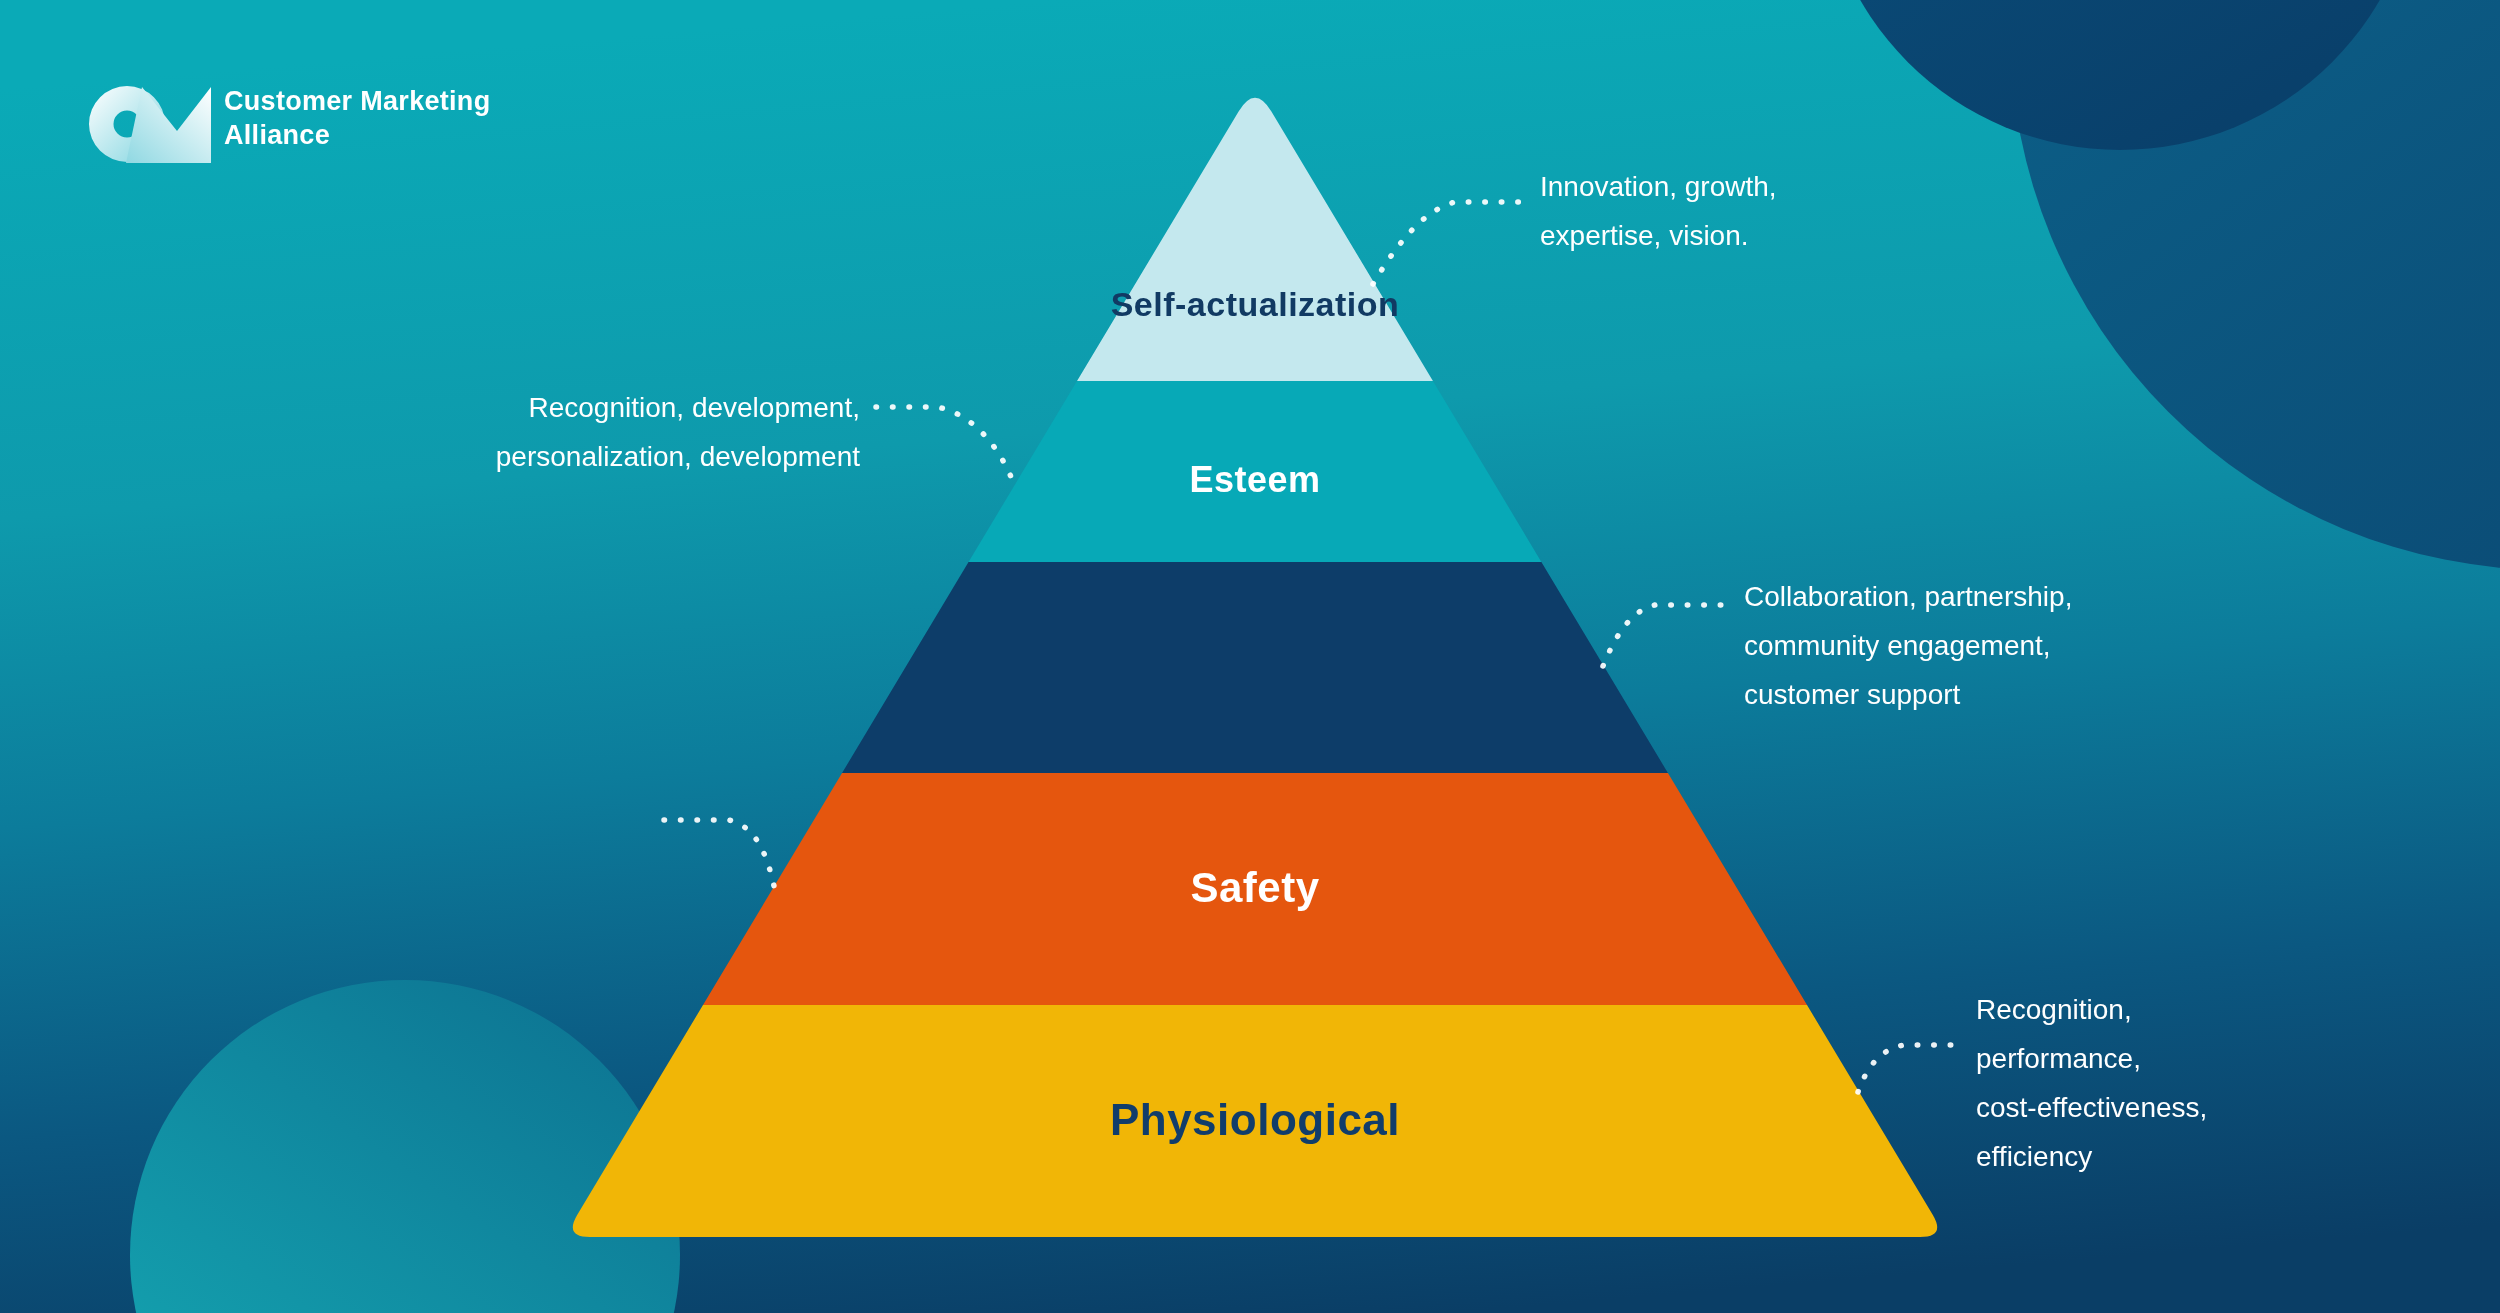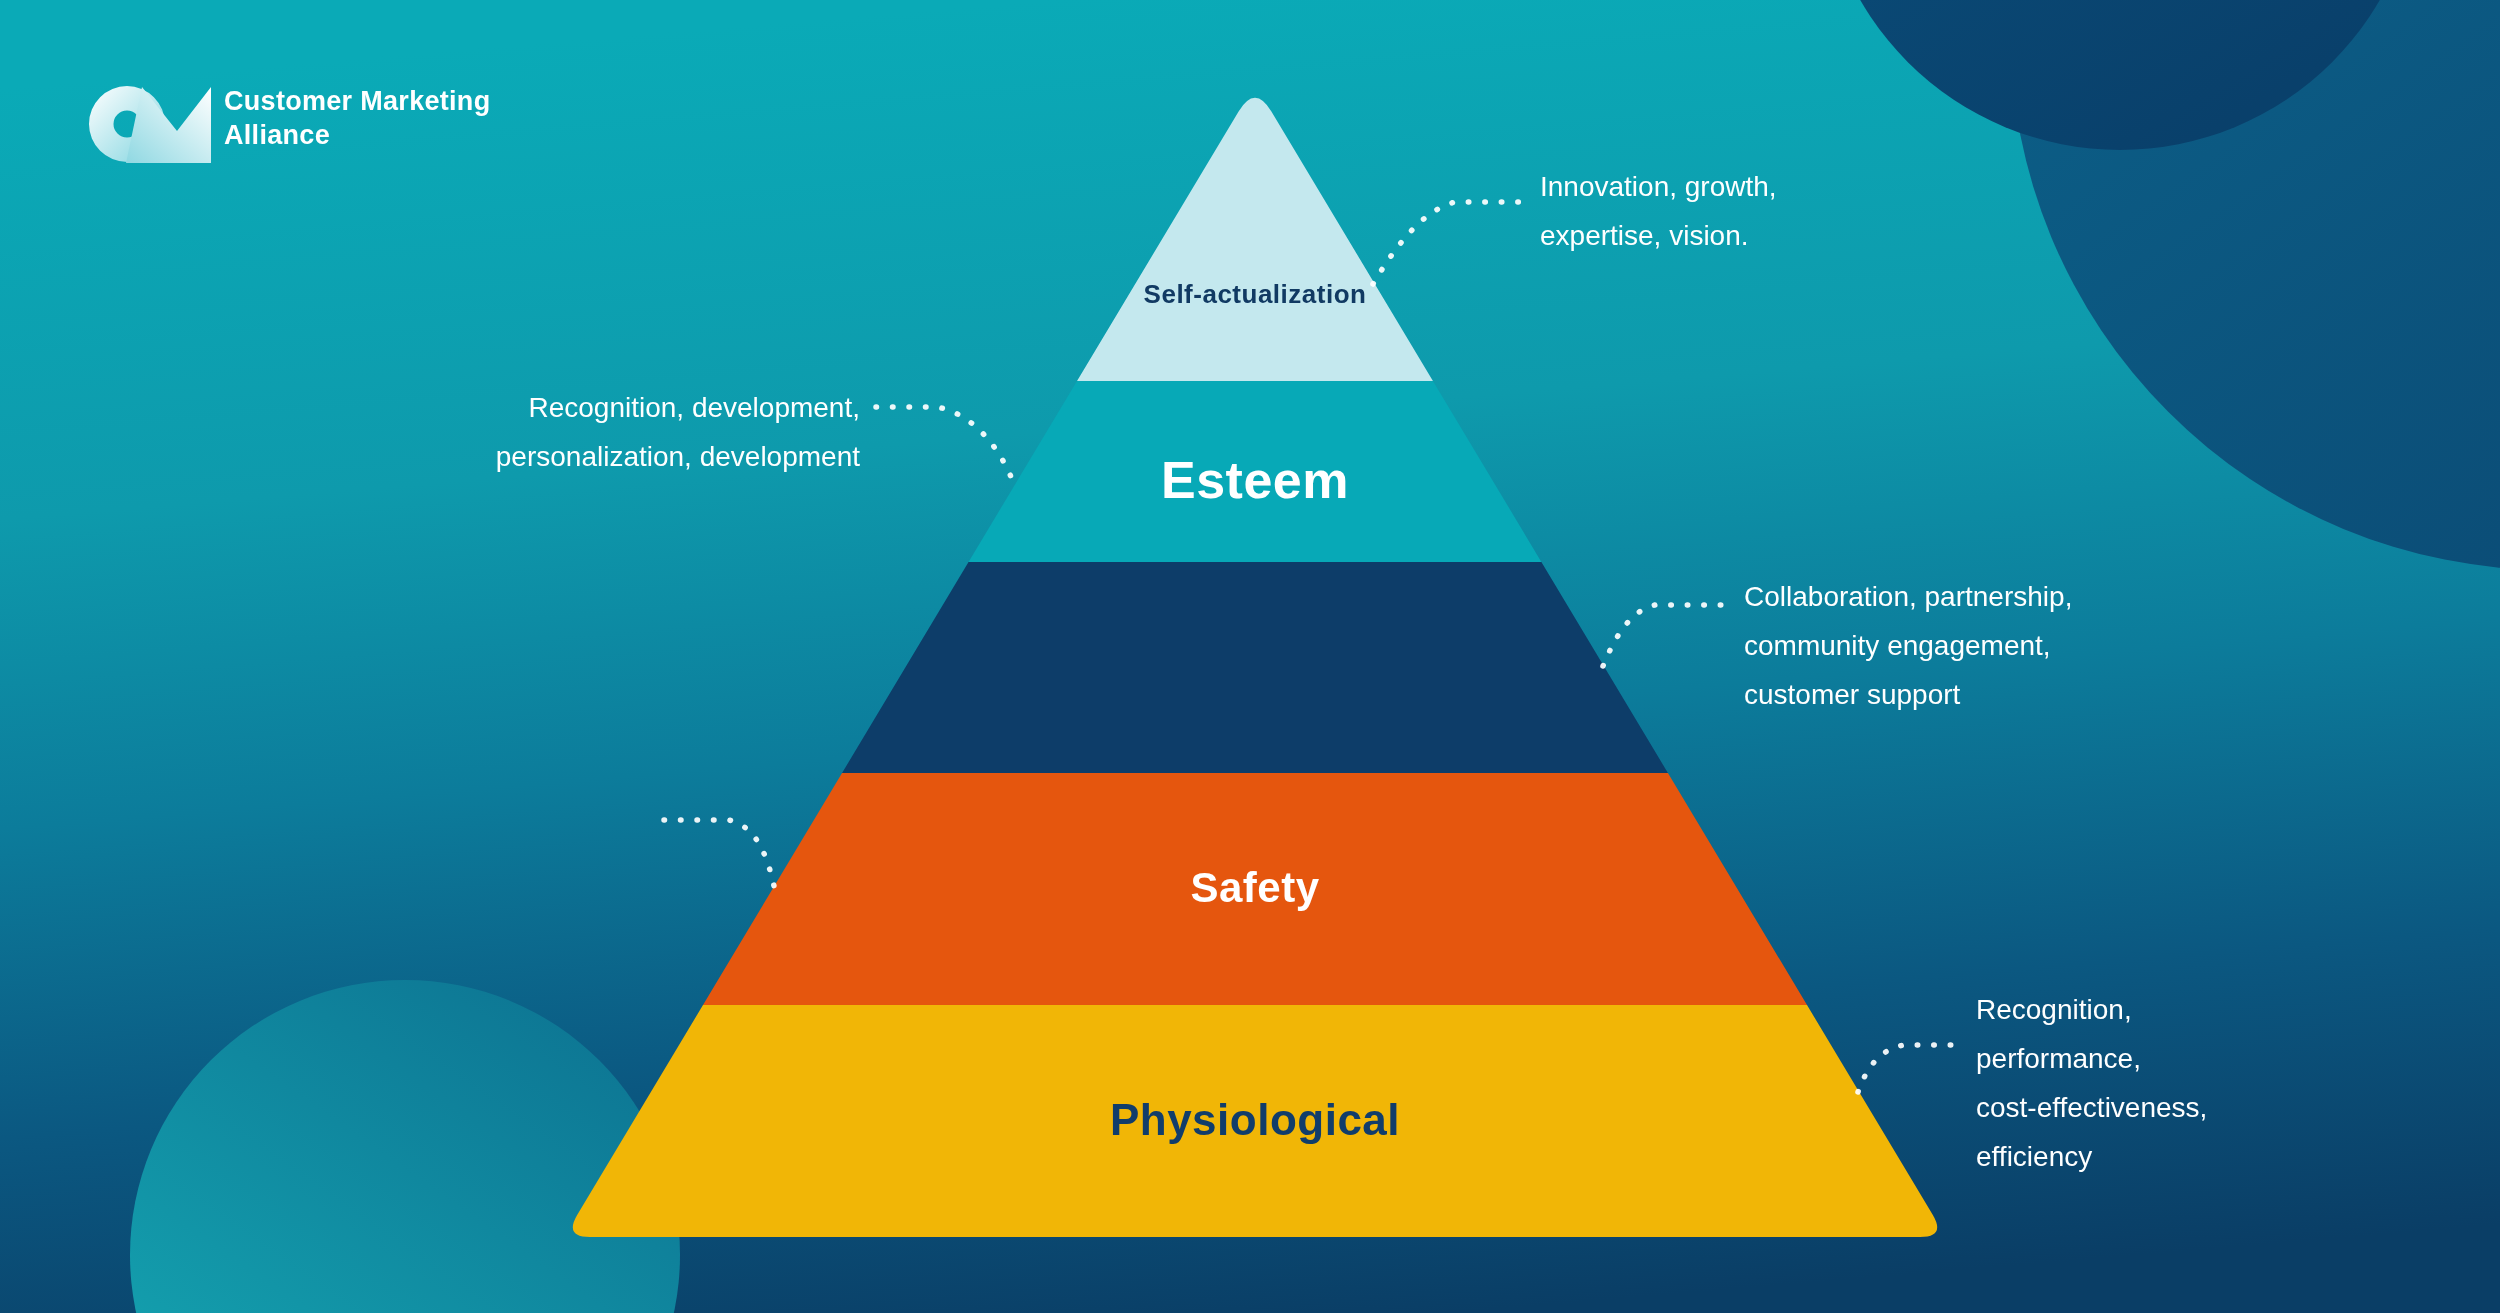--- a/index.html
+++ b/index.html
@@ -1,22 +1,22 @@
 <!DOCTYPE html>
 <html><head>
 <meta charset="utf-8">
 <style>
   html,body{margin:0;padding:0;}
   body{width:2500px;height:1313px;font-family:"Liberation Sans",sans-serif;}
   .stage{position:relative;width:2500px;height:1313px;overflow:hidden;background:#ec4899;}
   .stage svg.bg{position:absolute;left:0;top:0;}
   .overlay{position:absolute;left:0;top:0;width:2500px;height:1313px;}
   .lvl-label{position:absolute;width:420px;text-align:center;font-weight:bold;letter-spacing:.5px;}
-  .lvl-1{left:1045px;top:274px;font-size:26px;line-height:40px;width:320px;left:1095px;}
-  .lvl-2{left:1045px;top:456px;font-size:52px;line-height:48px;}
+  .lvl-1{left:1045px;top:274px;font-size:34px;line-height:61px;width:320px;left:1095px;}
+  .lvl-2{left:1045px;top:456px;font-size:36px;line-height:48px;}
   .lvl-3{left:1045px;top:648px;font-size:42px;line-height:48px;}
   .lvl-4{left:1045px;top:864px;font-size:42px;line-height:48px;}
   .lvl-5{left:1045px;top:1096px;font-size:44px;line-height:48px;text-align:center;}
   .ann{position:absolute;color:#ffffff;font-size:28px;line-height:49px;white-space:pre-line;font-weight:400;}
   .ann-1{left:1540px;top:162px;text-align:left;}
   .ann-2{left:360px;top:383px;width:500px;text-align:right;}
   .ann-3{left:1744px;top:572px;text-align:left;}
   .ann-4{left:110px;top:796px;width:540px;text-align:center;}
   .ann-5{left:1976px;top:985px;text-align:left;}
   .logo{position:absolute;left:86px;top:78px;}

